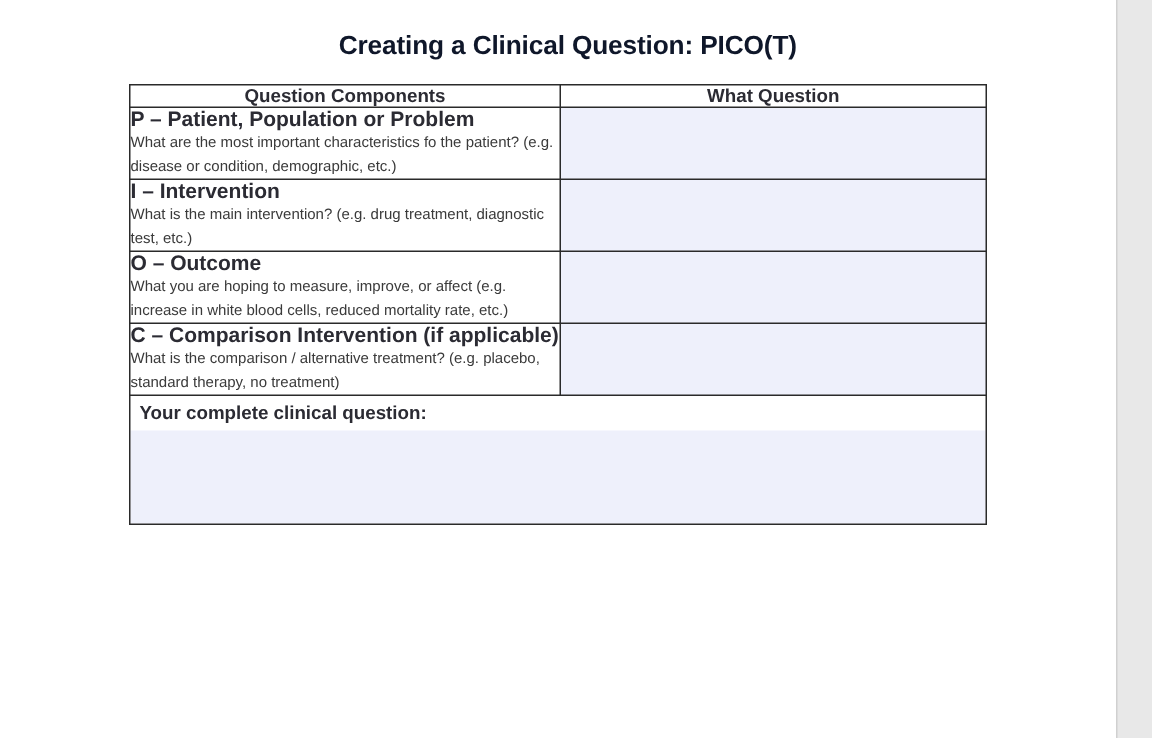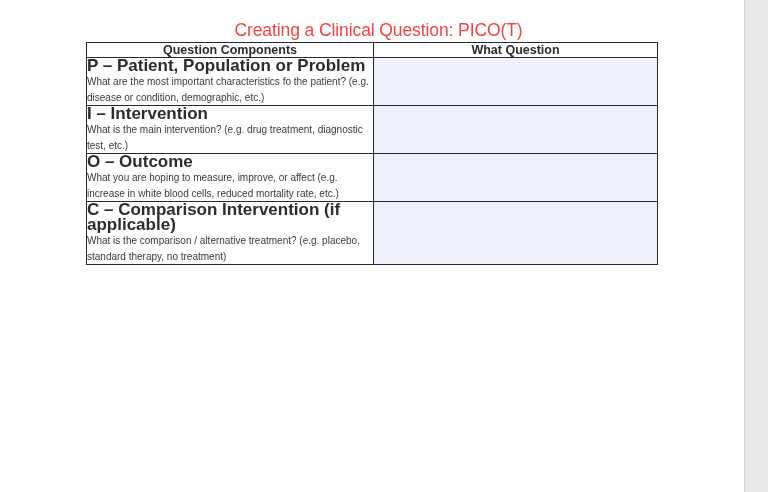--- a/index.html
+++ b/index.html
@@ -35,28 +35,28 @@
     background: #ffffff;
   }
 
   .doc-title {
     position: absolute;
     top: 20px;
     left: 0;
     width: 757px;
     text-align: center;
     font-size: 17.5px;
-    font-weight: normal;
-    color: #ef4444;
+    font-weight: bold;
+    color: #0f172a;
     letter-spacing: -0.1px;
   }
 
   .pico-table {
     position: absolute;
-    top: 42px;
+    top: 56px;
     left: 86px;
     width: 571px;
     border-collapse: collapse;
     table-layout: fixed;
   }
 
   .pico-table td,
   .pico-table th {
     border: 1px solid #2a2a2a;
     vertical-align: top;
@@ -78,21 +78,21 @@
   .desc-cell {
     background: #ffffff;
     padding: 3px 5px 5px 6px;
   }
 
   .answer-cell {
     background: #eef0fb;
   }
 
   .comp-title {
-    font-size: 17px;
+    font-size: 14px;
     font-weight: bold;
     color: #2b2b33;
     line-height: 15px;
     margin: 0 0 1px 0;
   }
 
   .comp-desc {
     font-size: 10px;
     font-weight: normal;
     color: #3a3a3a;
@@ -162,18 +162,24 @@
 
       <tr>
         <td class="desc-cell">
           <p class="comp-title">C – Comparison Intervention (if applicable)</p>
           <p class="comp-desc">What is the comparison / alternative treatment? (e.g. placebo, standard therapy, no treatment)</p>
         </td>
         <td class="answer-cell"></td>
       </tr>
 
 
+      <tr>
+        <td class="final-cell" colspan="2">
+          <div class="final-label">Your complete clinical question:</div>
+          <div class="final-answer"></div>
+        </td>
+      </tr>
     </tbody>
   </table>
 
 </div>
 
 <div class="viewer-strip"></div>
 
 </body></html>

